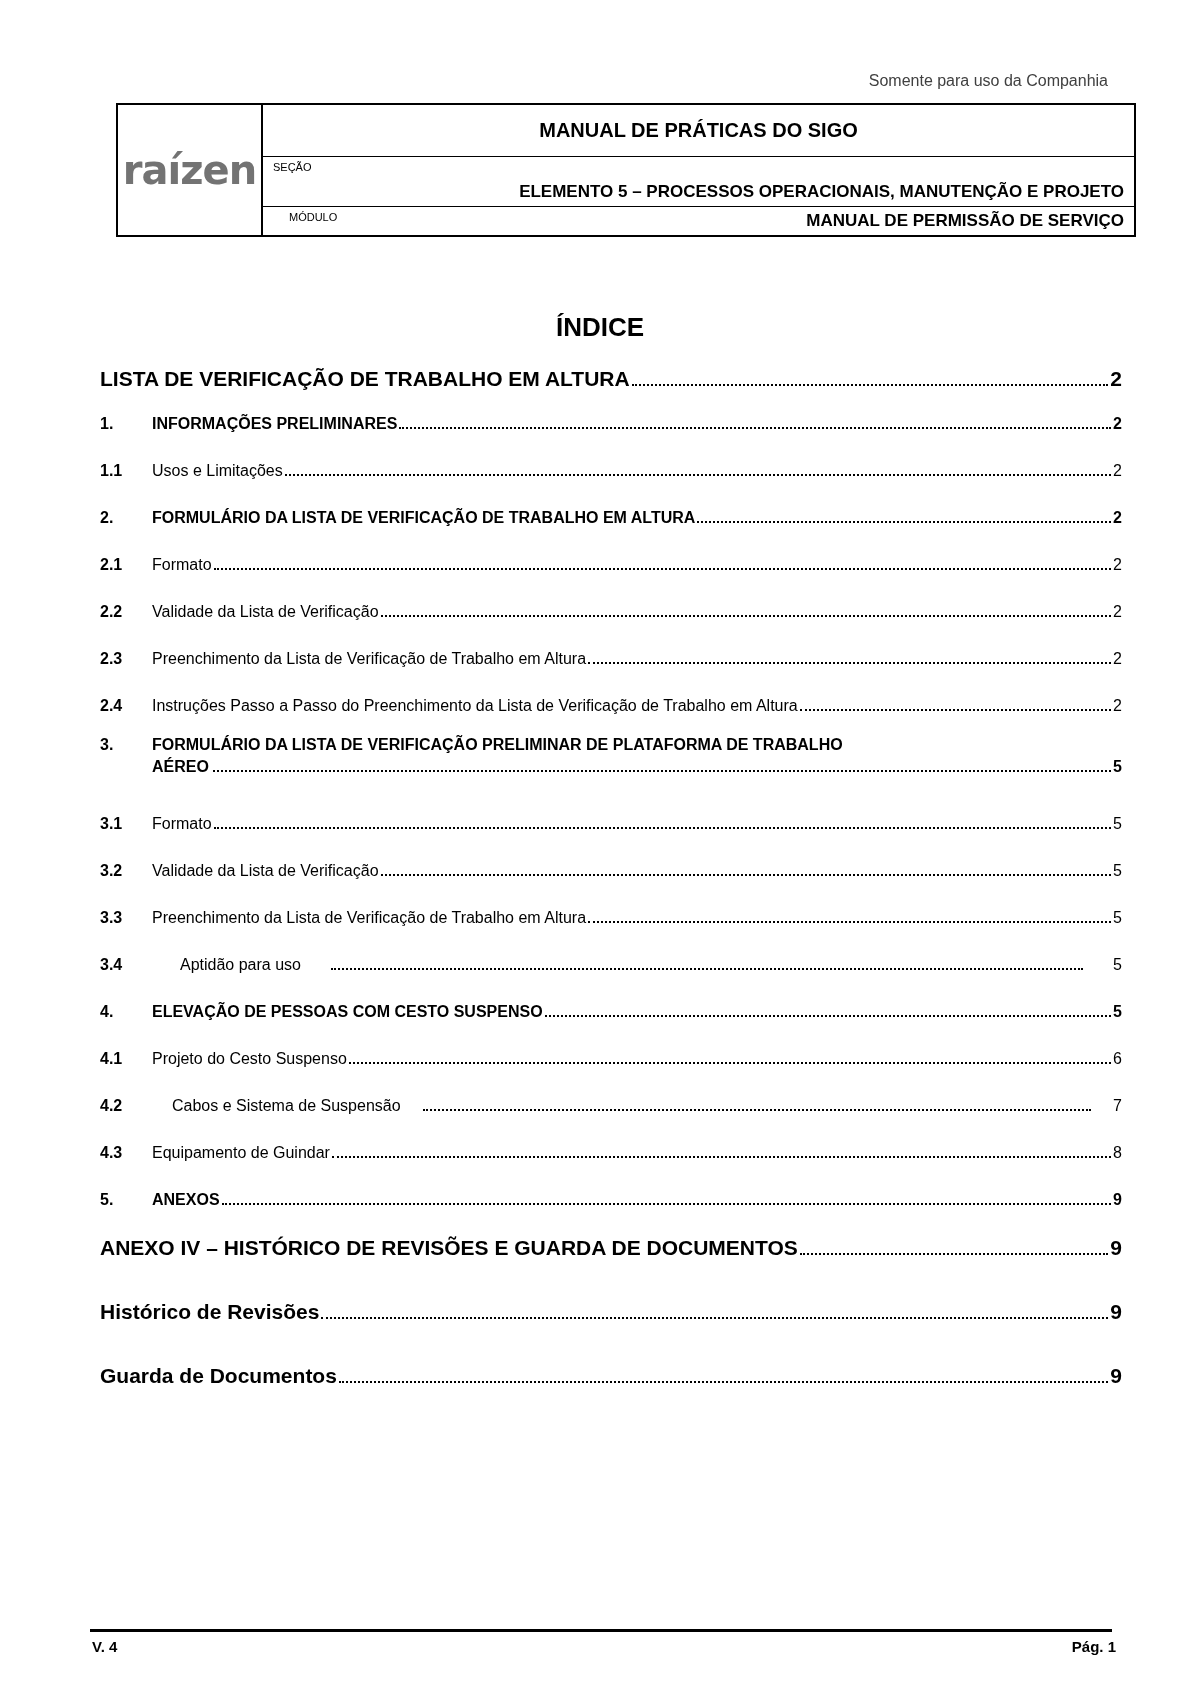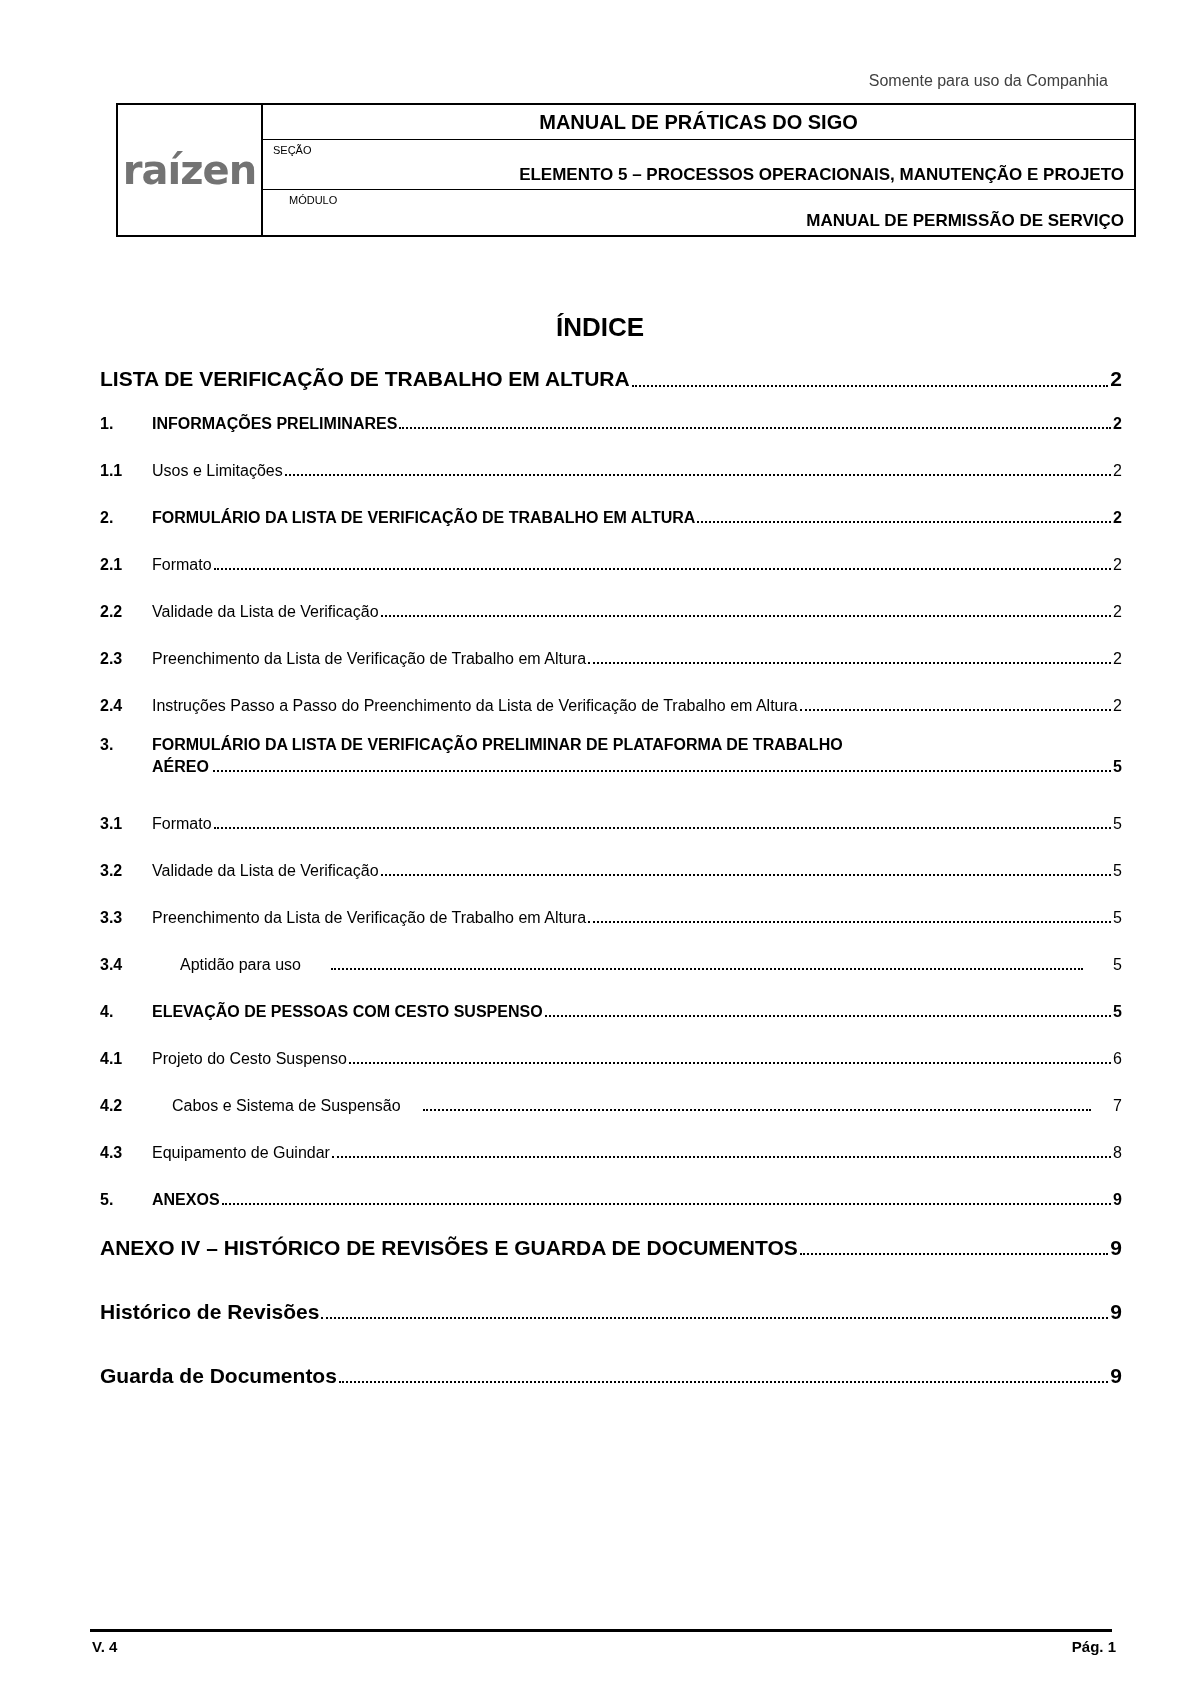--- a/index.html
+++ b/index.html
@@ -5,21 +5,21 @@
     html, body { margin: 0; padding: 0; background: #ffffff; }
     body { width: 1200px; height: 1696px; position: relative; font-family: "Liberation Sans", sans-serif; color: #000; overflow: hidden; }
 
     .confidential { position: absolute; top: 72px; right: 92px; font-size: 16px; color: #404040; }
 
     .header-table { position: absolute; left: 116px; top: 103px; width: 1020px; height: 134px; border: 2px solid #000; box-sizing: border-box; display: flex; }
     .logo-cell { width: 143px; border-right: 2px solid #000; display: flex; align-items: center; justify-content: center; }
     .logo { font-family: "DejaVu Sans", sans-serif; font-weight: bold; font-size: 40px; color: #737373; letter-spacing: -1px; }
     .info-cells { flex: 1; display: flex; flex-direction: column; }
     .hrow { position: relative; box-sizing: border-box; }
-    .hrow.title { height: 35px; border-bottom: 1.5px solid #000; display: flex; align-items: center; justify-content: center; font-weight: bold; font-size: 20px; }
+    .hrow.title { height: 52px; border-bottom: 1.5px solid #000; display: flex; align-items: center; justify-content: center; font-weight: bold; font-size: 20px; }
     .hrow.section { height: 50px; border-bottom: 1.5px solid #000; }
     .hrow.module { flex: 1; margin-left: 16px; }
     .hlabel { position: absolute; left: 10px; top: 4px; font-size: 11px; }
     .hvalue { position: absolute; right: 10px; bottom: 4px; font-weight: bold; font-size: 17px; }
 
     .index-title { position: absolute; top: 312px; left: 0; width: 1200px; text-align: center; font-weight: bold; font-size: 26px; }
 
     .toc { position: absolute; left: 100px; width: 1022px; top: 380px; }
     .toc-entry { display: flex; align-items: baseline; position: absolute; left: 0; width: 100%; }
     .toc-entry .num { width: 52px; flex: 0 0 52px; }
@@ -60,21 +60,21 @@
       <span class="hlabel">MÓDULO</span>
       <span class="hvalue">MANUAL DE PERMISSÃO DE SERVIÇO</span>
     </div>
   </div>
 </div>
 
 <div class="index-title">ÍNDICE</div>
 
 <div class="toc">
 
-  <div class="toc-entry lvl0" style="top:-13px;align-items:flex-end;">
+  <div class="toc-entry lvl0" style="top:-13px;">
     <span class="text">LISTA DE VERIFICAÇÃO DE TRABALHO EM ALTURA</span>
     <span class="leader"></span>
     <span class="page">2</span>
   </div>
 
   <div class="toc-entry lvl1" style="top:35px;">
     <span class="num">1.</span>
     <span class="text">INFORMAÇÕES PRELIMINARES</span>
     <span class="leader"></span>
     <span class="page">2</span>

